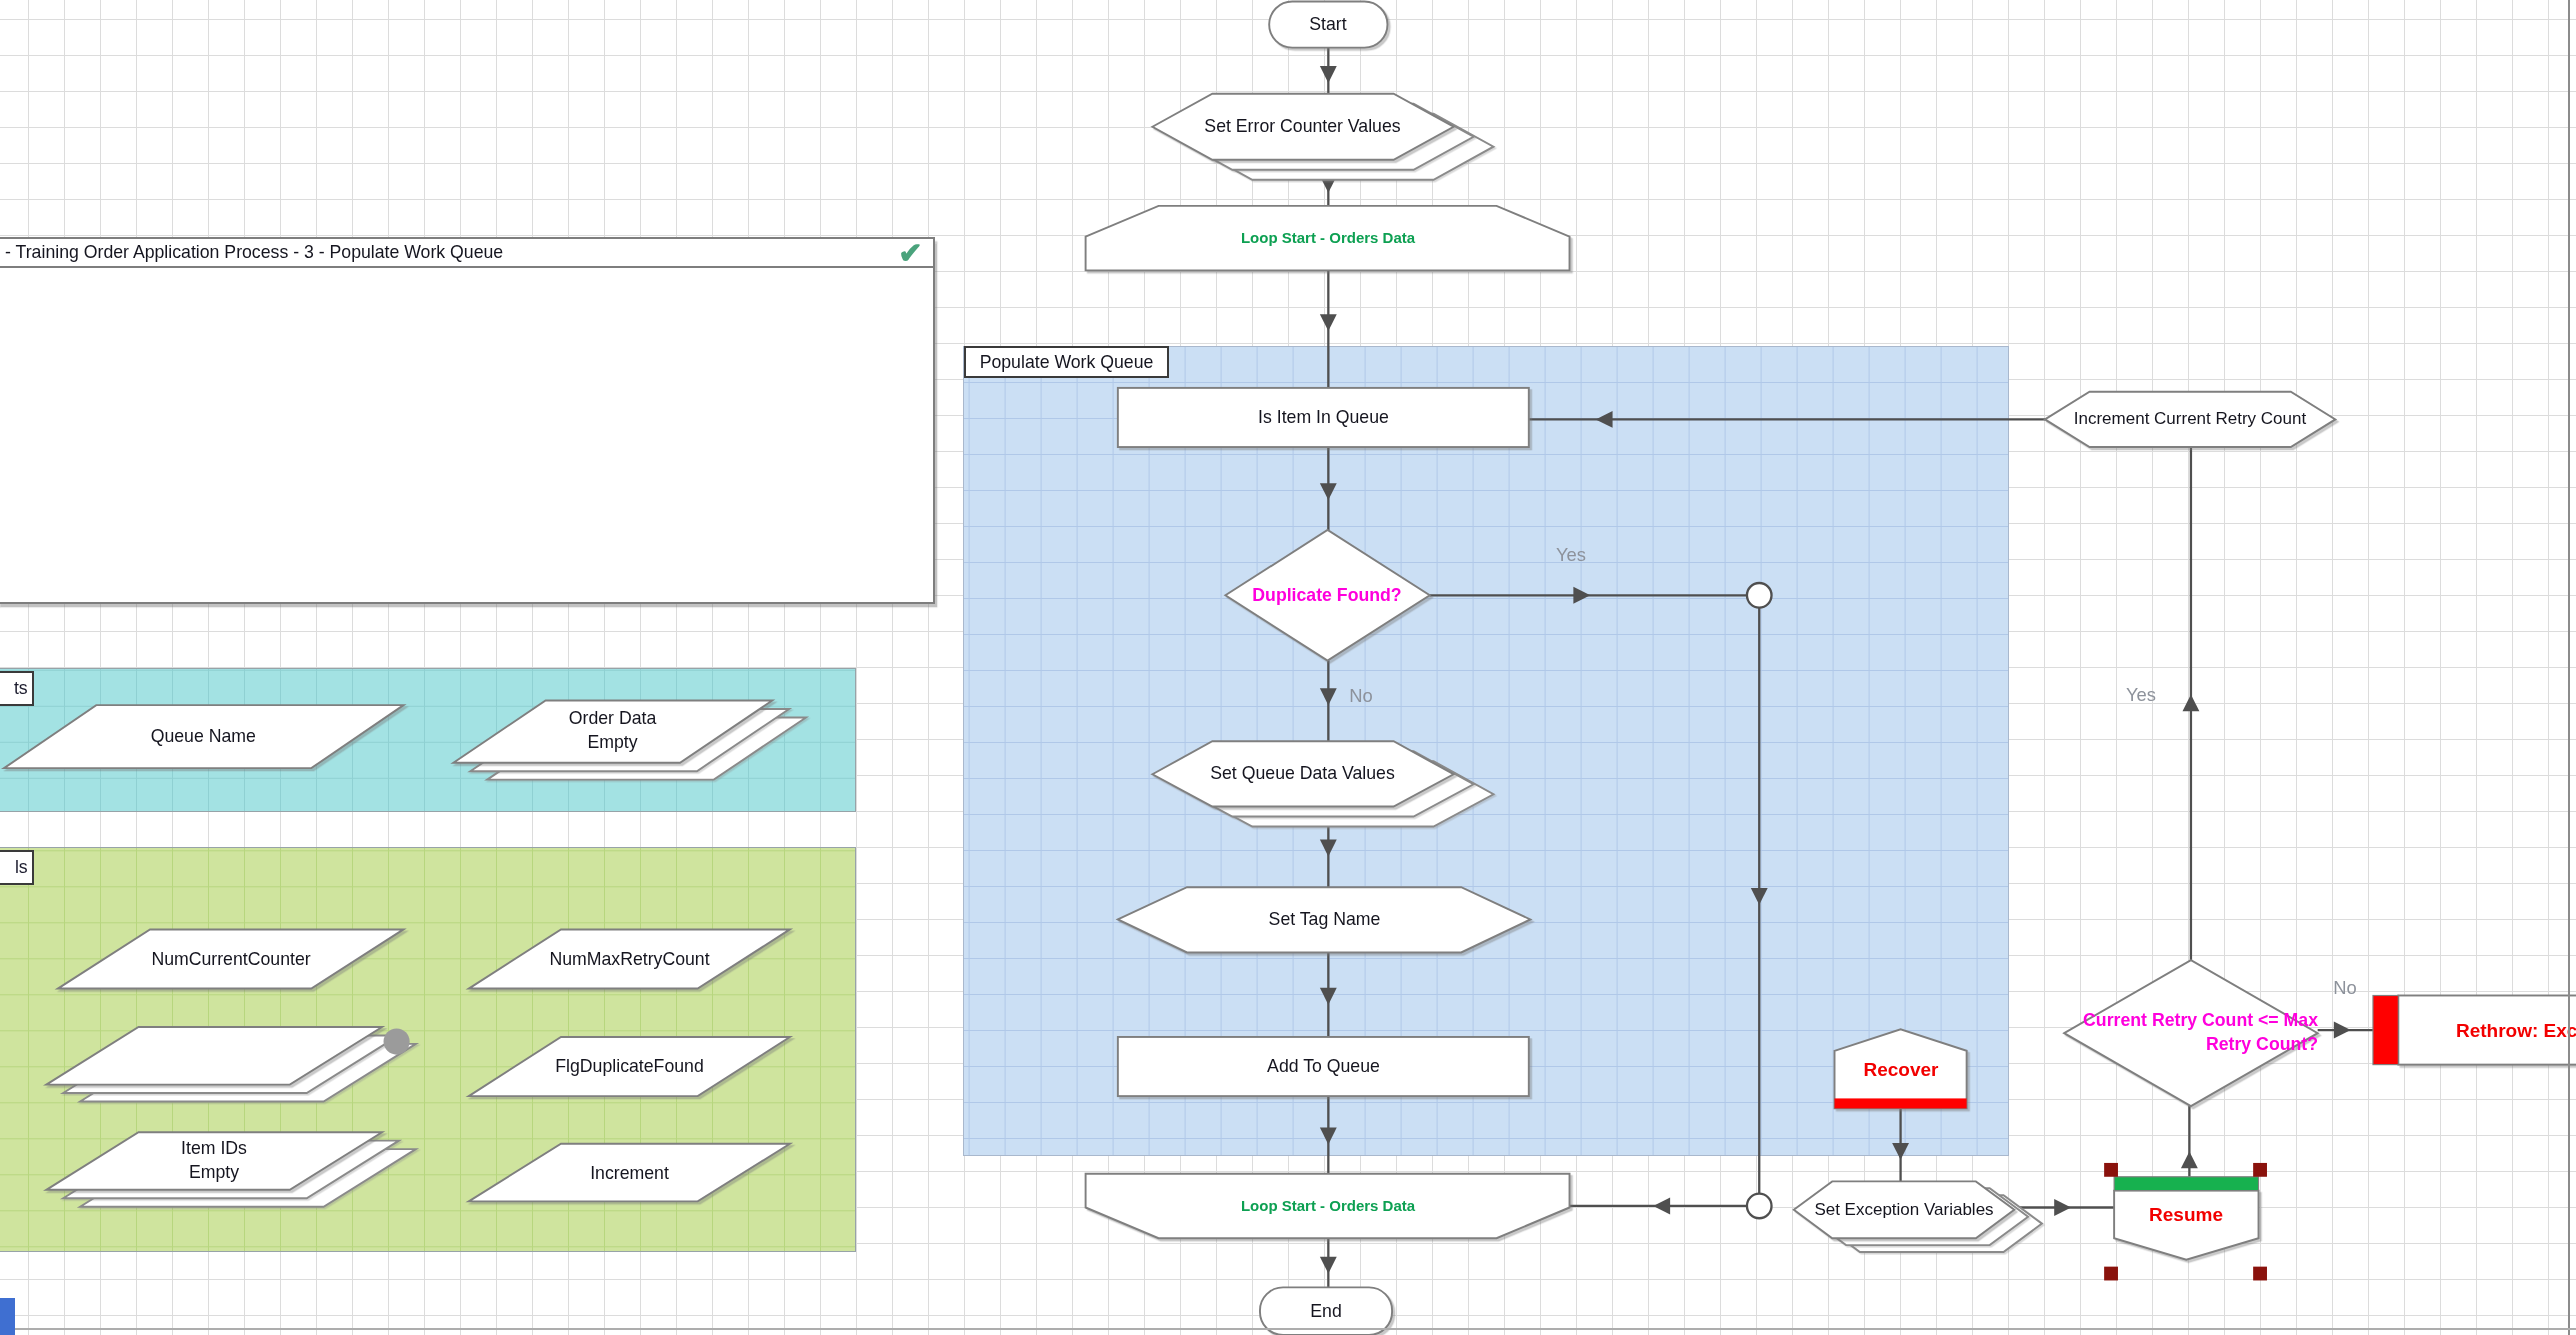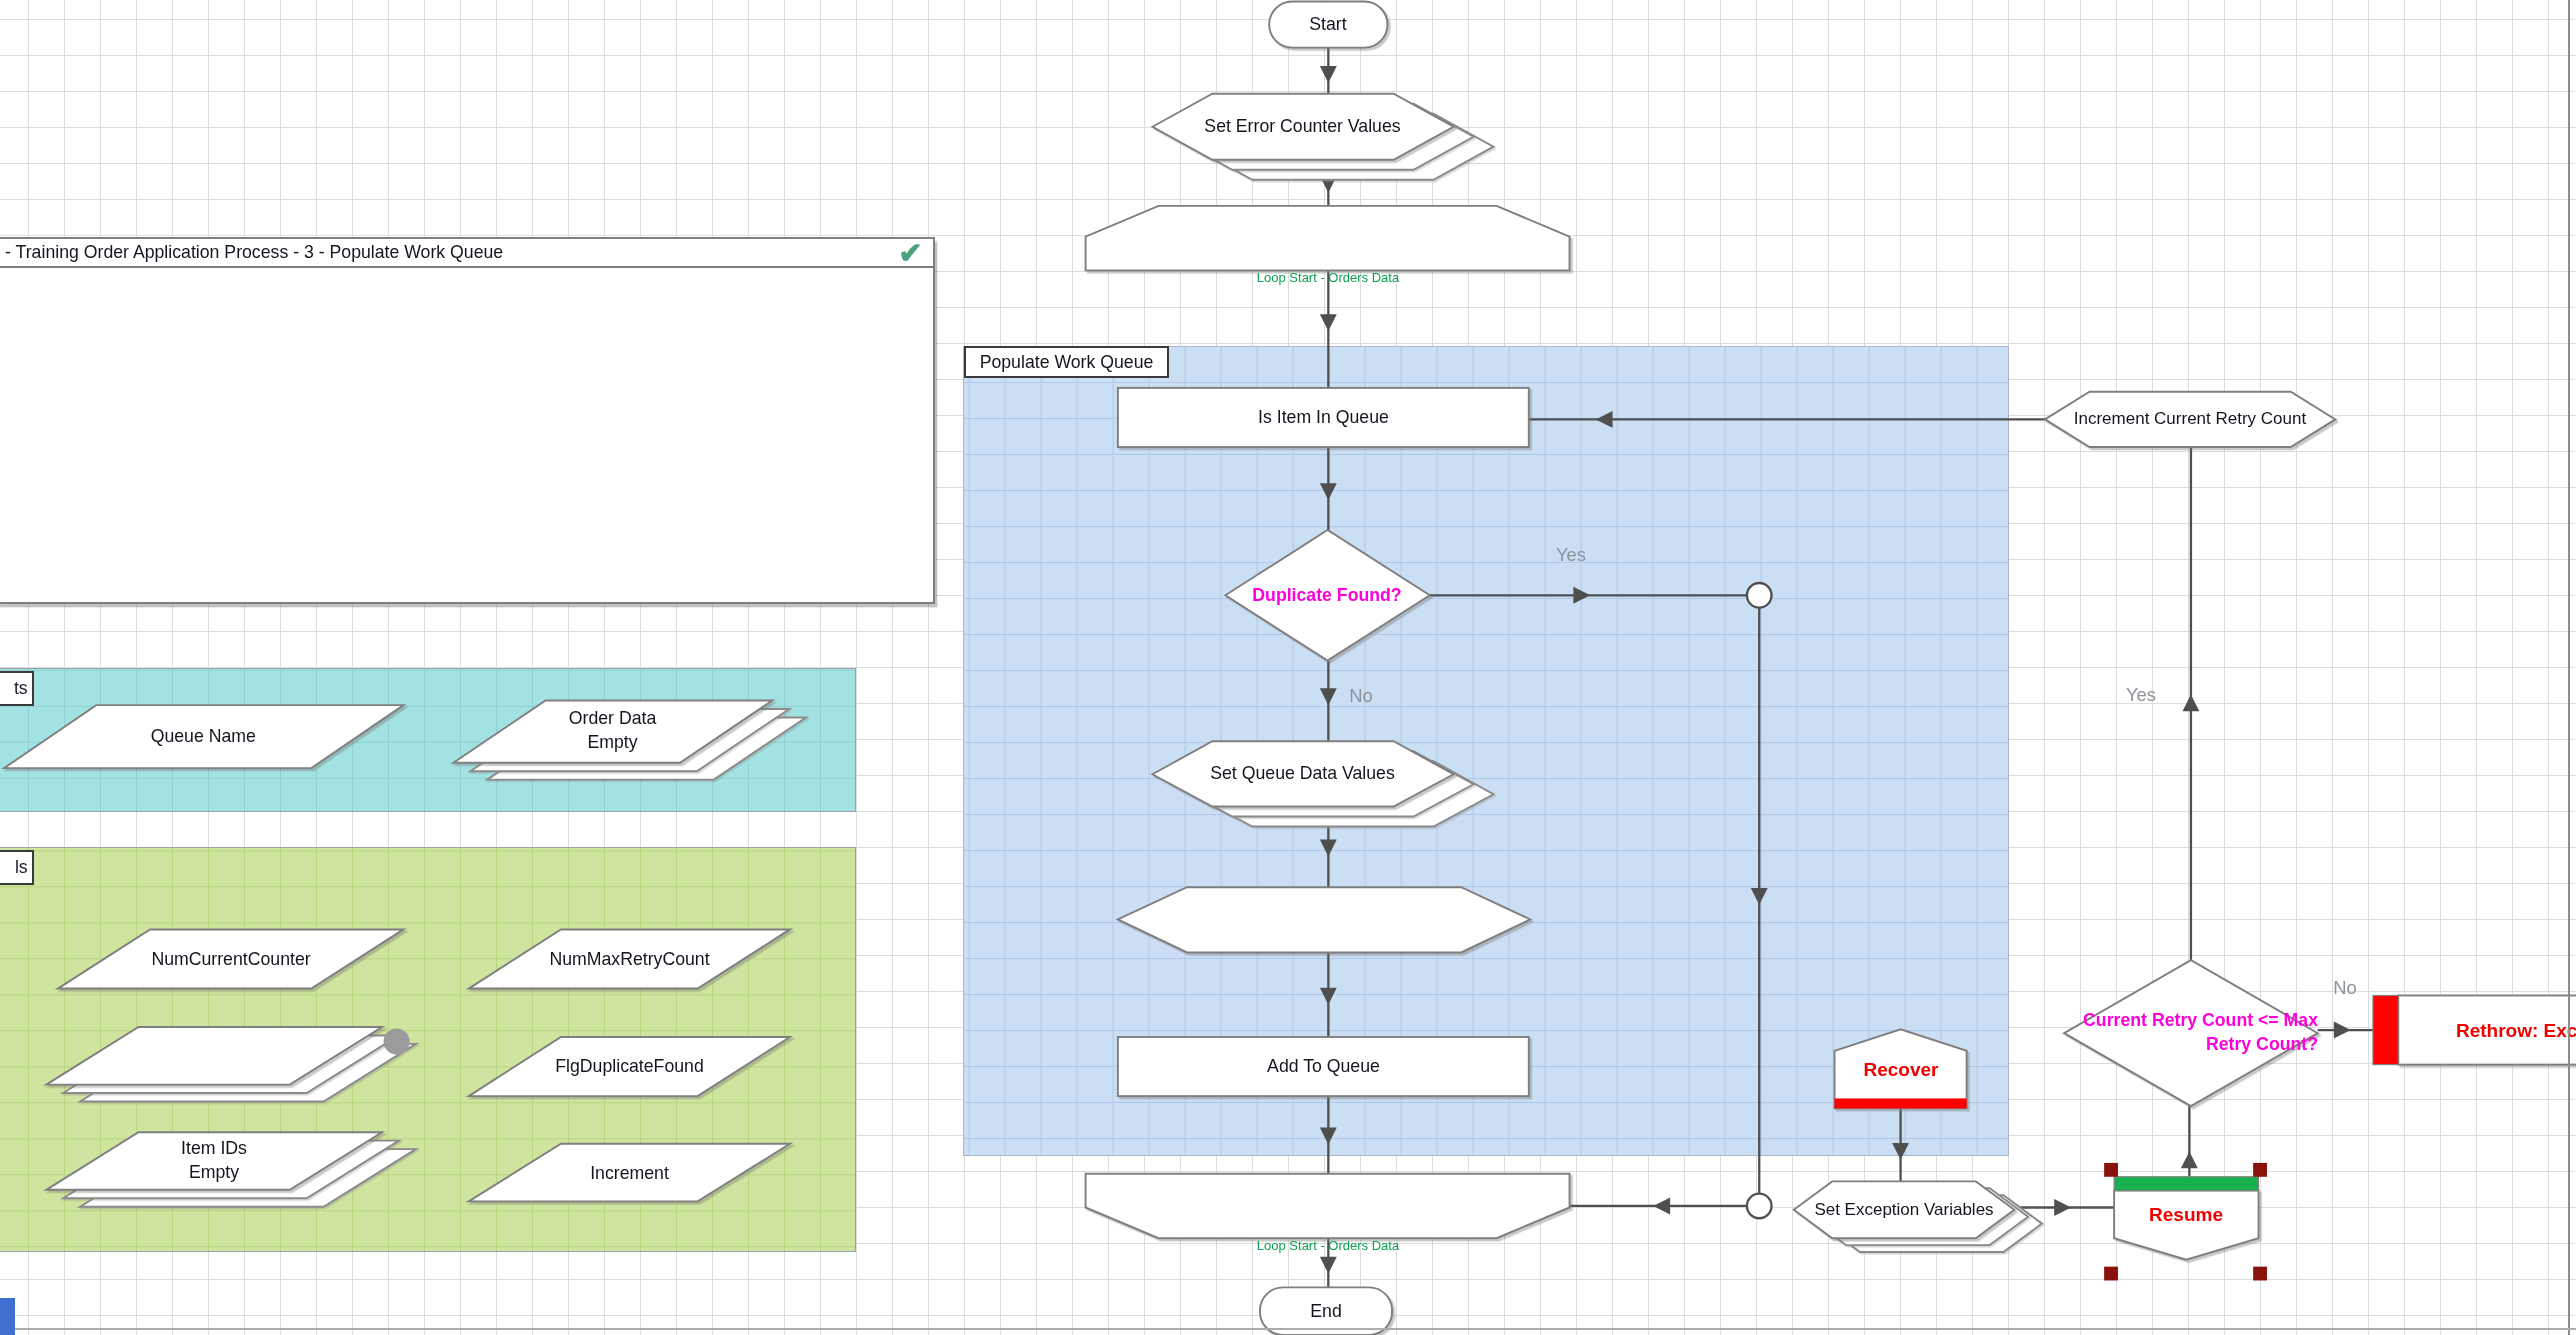--- a/index.html
+++ b/index.html
@@ -61,21 +61,21 @@
   svg.layer{position:absolute;left:0;top:0;z-index:5;}
   .shp{fill:#ffffff;stroke:#7f7f7f;stroke-width:2.5;filter:drop-shadow(3px 3px 1px rgba(120,120,120,.40));}
   .echo{fill:#ffffff;stroke:#8a8a8a;stroke-width:2.5;filter:drop-shadow(2px 2px 1px rgba(140,140,140,.35));}
   .lnk{stroke:#4f4f4f;stroke-width:3;fill:none;}
   .arr{fill:#4f4f4f;stroke:none;}
   .anchor{fill:#ffffff;stroke:#4f4f4f;stroke-width:3;}
   .lbl{
     position:absolute;display:flex;align-items:center;justify-content:center;text-align:center;
     font-size:17.7px;color:#15151f;z-index:7;line-height:1.35;
   }
-  .lbl.green-txt{color:#0da052;font-weight:normal;font-size:13px;margin-top:39px;}
+  .lbl.green-txt{color:#0da052;font-weight:bold;font-size:15px;}
   .lbl.magenta-txt{color:#ff00dd;font-weight:bold;font-size:17.7px;}
   .lbl.red-txt{color:#f20000;font-weight:bold;font-size:19px;}
   .lbl.edge{color:#8d929b;font-size:18.4px;z-index:7;}
   .lbl.nowrap{white-space:nowrap;justify-content:flex-start;text-align:left;}
   #pwq-label{
     position:absolute;left:964px;top:346px;width:201px;height:28px;background:#fff;
     border:2.3px solid #3a3a3a;display:flex;align-items:center;justify-content:center;
     font-size:17.7px;color:#15151f;z-index:7;
   }
   #edge-right{position:absolute;right:6.1px;top:0;width:2.3px;height:1335px;background:#8c8c8c;z-index:9;}
@@ -212,20 +212,21 @@
   <div id="pwq-label">Populate Work Queue</div>
   <div class="region-label" style="left:-6.1px;top:671px;width:28px;height:28px;">ts</div>
   <div class="region-label" style="left:-6.1px;top:850px;width:28px;height:28px;">ls</div>
 
   <div class="lbl" style="left:1269px;top:1.5px;width:118px;height:46px;">Start</div>
   <div class="lbl" style="left:1152px;top:94px;width:301px;height:66px;">Set Error Counter Values</div>
   <div class="lbl green-txt" style="left:1086px;top:206px;width:484px;height:65px;">Loop Start - Orders Data</div>
   <div class="lbl" style="left:1118px;top:388px;width:411px;height:59px;">Is Item In Queue</div>
   <div class="lbl magenta-txt" style="left:1225px;top:530px;width:204px;height:131px;">Duplicate Found?</div>
   <div class="lbl" style="left:1152px;top:741px;width:301px;height:65px;">Set Queue Data Values</div>
+  <div class="lbl" style="left:1118px;top:887px;width:413px;height:65px;">Set Tag Name</div>
   <div class="lbl" style="left:1118px;top:1037px;width:411px;height:59px;text-align:right;">Add To Queue</div>
   <div class="lbl green-txt" style="left:1086px;top:1174px;width:484px;height:65px;">Loop Start - Orders Data</div>
   <div class="lbl" style="left:1260px;top:1288px;width:132px;height:48px;">End</div>
   <div class="lbl" style="left:2045px;top:392px;width:290px;height:55px;font-size:17px;">Increment Current Retry Count</div>
   <div class="lbl magenta-txt" style="left:2064px;top:960px;width:254px;height:146px;flex-direction:column;align-items:flex-end;">
     <span>Current Retry Count &lt;= Max</span>
     <span>Retry Count?</span>
   </div>
   <div class="lbl red-txt nowrap" style="left:2456px;top:996px;width:154px;height:69px;overflow:hidden;">Rethrow: Exc</div>
   <div class="lbl red-txt" style="left:1835px;top:1043px;width:132px;height:54px;">Recover</div>

